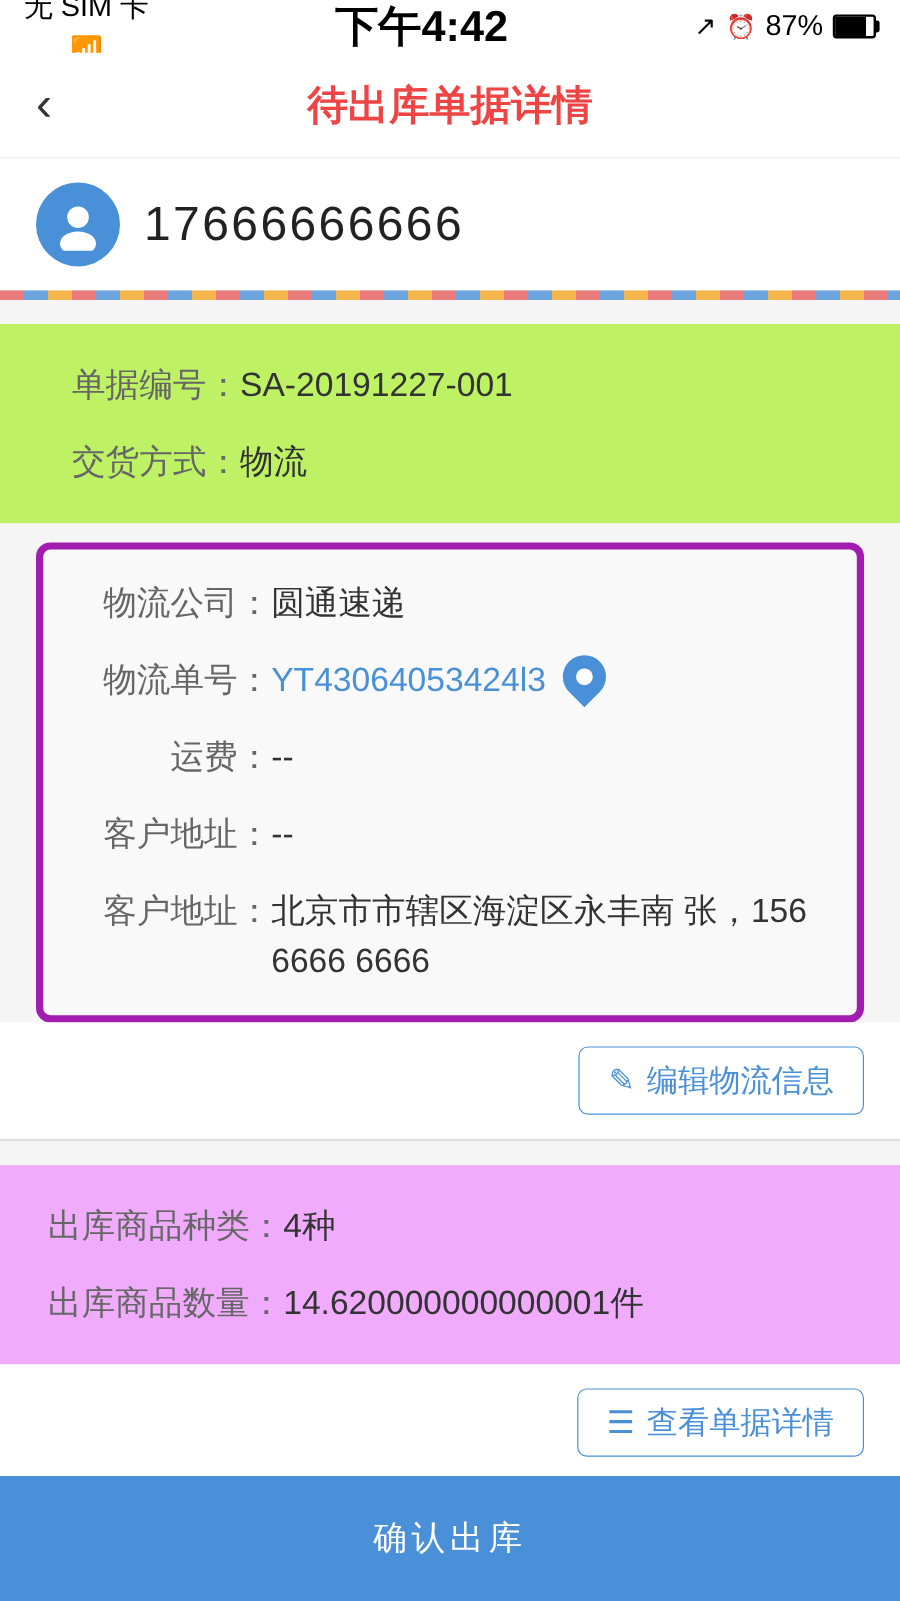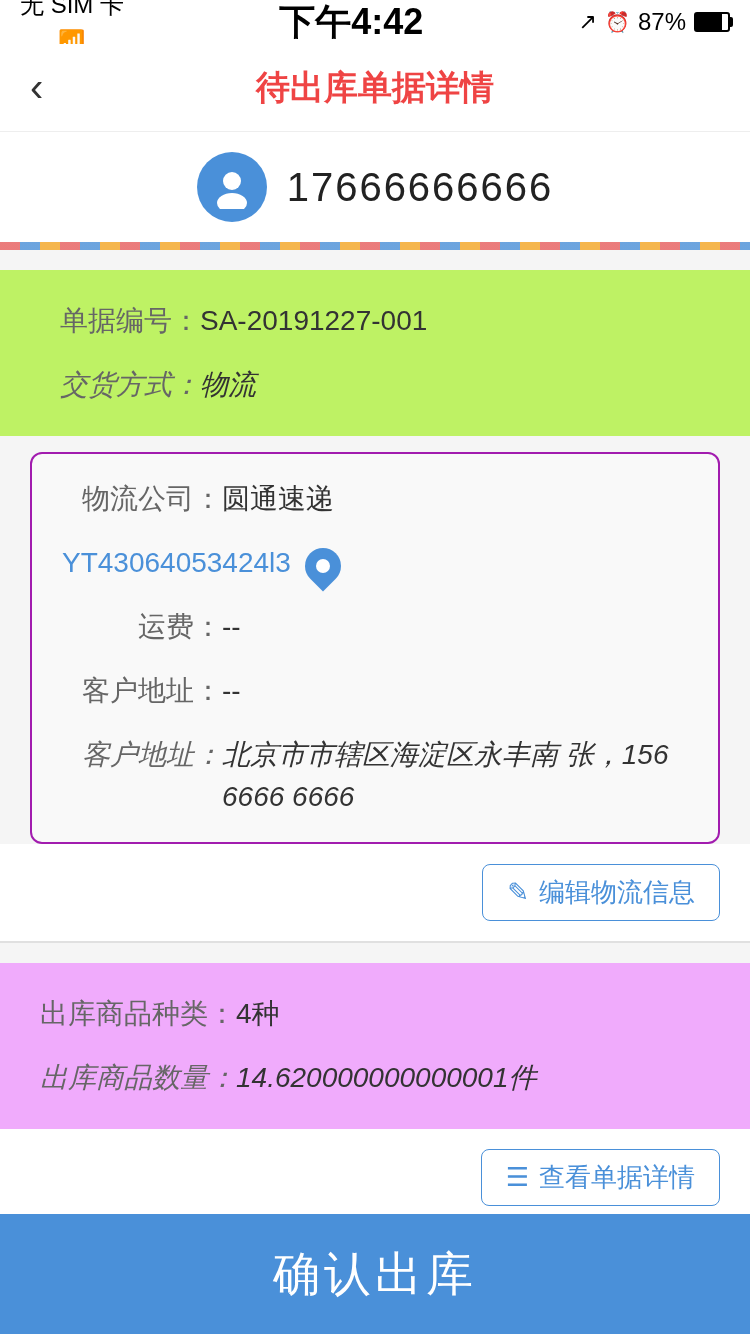--- a/index.html
+++ b/index.html
@@ -53,21 +53,20 @@
       color: #ef4444;
     }
 
     
     .customer-header {
       background: #fff;
       padding: 20px 30px;
       display: flex;
       align-items: center;
       gap: 20px;
-      justify-content: center;
     }
     .avatar {
       width: 70px;
       height: 70px;
       border-radius: 50%;
       background: #4a90d9;
       display: flex;
       align-items: center;
       justify-content: center;
       flex-shrink: 0;
@@ -98,46 +97,46 @@
       background: #bef264;
       margin-top: 20px;
       padding: 30px 40px;
     }
     .section-row {
       display: flex;
       align-items: flex-start;
       margin-bottom: 22px;
       line-height: 1.5;
     }
-    .section-row:last-child { margin-bottom: 0; font-style: italic; }
+    .section-row:last-child { margin-bottom: 0; }
     .row-label {
       color: #666;
       font-size: 28px;
       white-space: nowrap;
       min-width: 160px;
       text-align: right;
       flex-shrink: 0;
     }
     .row-value {
       color: #333;
       font-size: 28px;
       flex: 1;
       word-break: break-all;
     }
     .row-value.link-value {
       color: #4a90d9;
       display: flex;
-      align-items: flex-end;
+      align-items: flex-start;
       gap: 14px;
     }
 
     
     .logistics-box {
       background: #f9f9f9;
-      border: 2px solid #a21caf;
+      border: 6px solid #a21caf;
       border-radius: 12px;
       margin: 16px 30px 0 30px;
       padding: 24px 30px;
     }
 
     
     .location-icon {
       display: inline-block;
       width: 36px;
       height: 36px;
@@ -214,24 +213,24 @@
       color: #4a90d9;
       font-size: 26px;
       cursor: pointer;
       background: #fff;
       white-space: nowrap;
     }
 
     
     .confirm-btn {
       width: 750px;
-      height: 120px;
+      height: 104px;
       background: #4a90d9;
       color: #fff;
-      font-size: 47px;
+      font-size: 28px;
       font-weight: 500;
       display: flex;
       align-items: center;
       justify-content: center;
       cursor: pointer;
       letter-spacing: 4px;
       position: fixed;
       bottom: 0;
       left: 0;
     }
@@ -291,20 +290,21 @@
       <span class="row-value">物流</span>
     </div>
   </div>
 
   <div class="logistics-box">
     <div class="section-row">
       <span class="row-label">物流公司：</span>
       <span class="row-value">圆通速递</span>
     </div>
     <div class="section-row">
+      <span class="row-label">物流单号：</span>
       <span class="row-value link-value">
         <span>YT43064053424l3</span>
         <span class="location-icon-wrap">
           <span class="location-icon"></span>
         </span>
       </span>
     </div>
     <div class="section-row">
       <span class="row-label">运费：</span>
       <span class="row-value">--</span>

